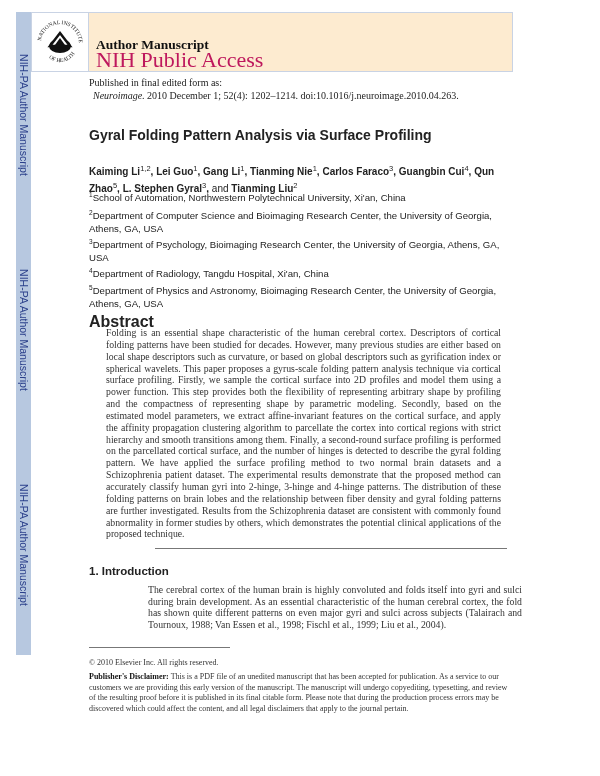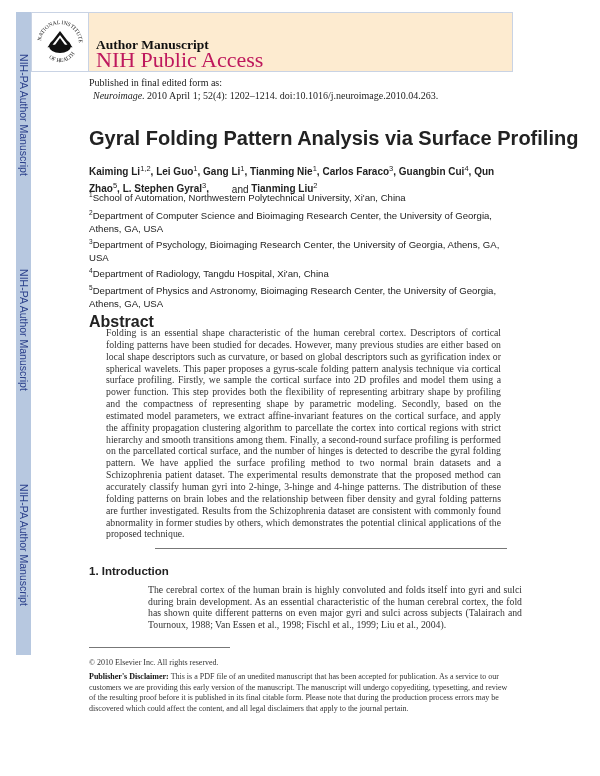--- a/index.html
+++ b/index.html
@@ -9,24 +9,24 @@
   .side-label span { display:block; transform:rotate(90deg); white-space:nowrap; font-family:"Liberation Sans", sans-serif; font-size:10.5px; color:#2a3f8a; }
   .header { position:absolute; left:31px; top:12px; width:482px; height:60px; border:1px solid #c9d3e4; box-sizing:border-box; background:#fdebd0; }
   .logo-box { position:absolute; left:0; top:0; width:56px; height:58px; background:#fff; border-right:1px solid #c9d3e4; }
   .h-title { position:absolute; left:64px; top:7px; font-size:22px; color:#be185d; line-height:24px;margin-top:28px; }
   .h-sub { position:absolute; left:64px; top:24px; font-size:13.5px; font-weight:bold; color:#111; }
   .h-avail { position:absolute; left:64px; top:42px; font-size:10px; color:#b9c3d6; }
   .h-avail i { font-style:italic; }
   .pub { position:absolute; left:89px; top:76px; font-size:10px; line-height:13px; color:#222; }
   .pub .cit { padding-left:4px; }
   .pub i { font-style:italic; }
-  .title { position:absolute; left:89px; top:127px; font-family:"Liberation Sans", sans-serif; font-weight:bold; font-size:20px; color:#222; }
+  .title { position:absolute; left:89px; top:127px; font-family:"Liberation Sans", sans-serif; font-weight:bold; font-size:14px; color:#222; }
   .authors { position:absolute; left:89px; top:162px; width:420px; font-family:"Liberation Sans", sans-serif; font-weight:bold; font-size:10px; line-height:14px; color:#222; }
   .authors sup { font-weight:normal; font-size:7.5px; }
-  .authors .and { font-weight:normal;margin-left:20px; }
+  .authors .and { font-weight:normal; }
   .affil { position:absolute; left:89px; width:430px; font-family:"Liberation Sans", sans-serif; font-size:9.6px; line-height:12.5px; color:#222; }
   .affil sup { font-size:6.5px; }
   .abs-h { position:absolute; left:89px; top:313px; font-family:"Liberation Sans", sans-serif; font-weight:bold; font-size:16px; }
   .abs-body { position:absolute; left:106px; top:327px; width:395px; font-size:9.75px; line-height:11.85px; color:#333; text-align:justify; }
   .rule1 { position:absolute; left:155px; top:548px; width:352px; height:1px; background:#777; }
   .intro-h { position:absolute; left:89px; top:565px; font-family:"Liberation Sans", sans-serif; font-weight:bold; font-size:11.5px; }
   .intro-body { position:absolute; left:148px; top:584px; width:374px; font-size:9.75px; line-height:11.6px; color:#333; text-align:justify; }
   .rule2 { position:absolute; left:89px; top:647px; width:141px; height:1px; background:#777; }
   .copy { position:absolute; left:89px; top:658px; font-size:8px; color:#333; }
   .disc { position:absolute; left:89px; top:672px; width:422px; font-size:8px; line-height:10.5px; color:#333; }
@@ -59,21 +59,21 @@
       <polygon points="28,20 38,33 18,33" fill="#fff" stroke="#111" stroke-width="2.5"></polygon>
       <polygon points="28,25 33,32 23,32" fill="#111"></polygon>
     </svg>
   </div>
   <div class="h-title">NIH Public Access</div>
   <div class="h-sub">Author Manuscript</div>
 </div>
 
 <div class="pub">
   <div>Published in final edited form as:</div>
-  <div class="cit"><i>Neuroimage</i><span>. 2010 April 1; 52(4): 1202–1214. doi:10.1016/j.neuroimage.2010.04.263.</span></div>
+  <div class="cit"><i>Neuroimage</i><span>. 2010 December 1; 52(4): 1202–1214. doi:10.1016/j.neuroimage.2010.04.263.</span></div>
 </div>
 
 <div class="title">Gyral Folding Pattern Analysis via Surface Profiling</div>
 
 <div class="authors">
   <span>Kaiming Li</span><sup>1,2</sup>,
   <span>Lei Guo</span><sup>1</sup>,
   <span>Gang Li</span><sup>1</sup>,
   <span>Tianming Nie</span><sup>1</sup>,
   <span>Carlos Faraco</span><sup>3</sup>,

